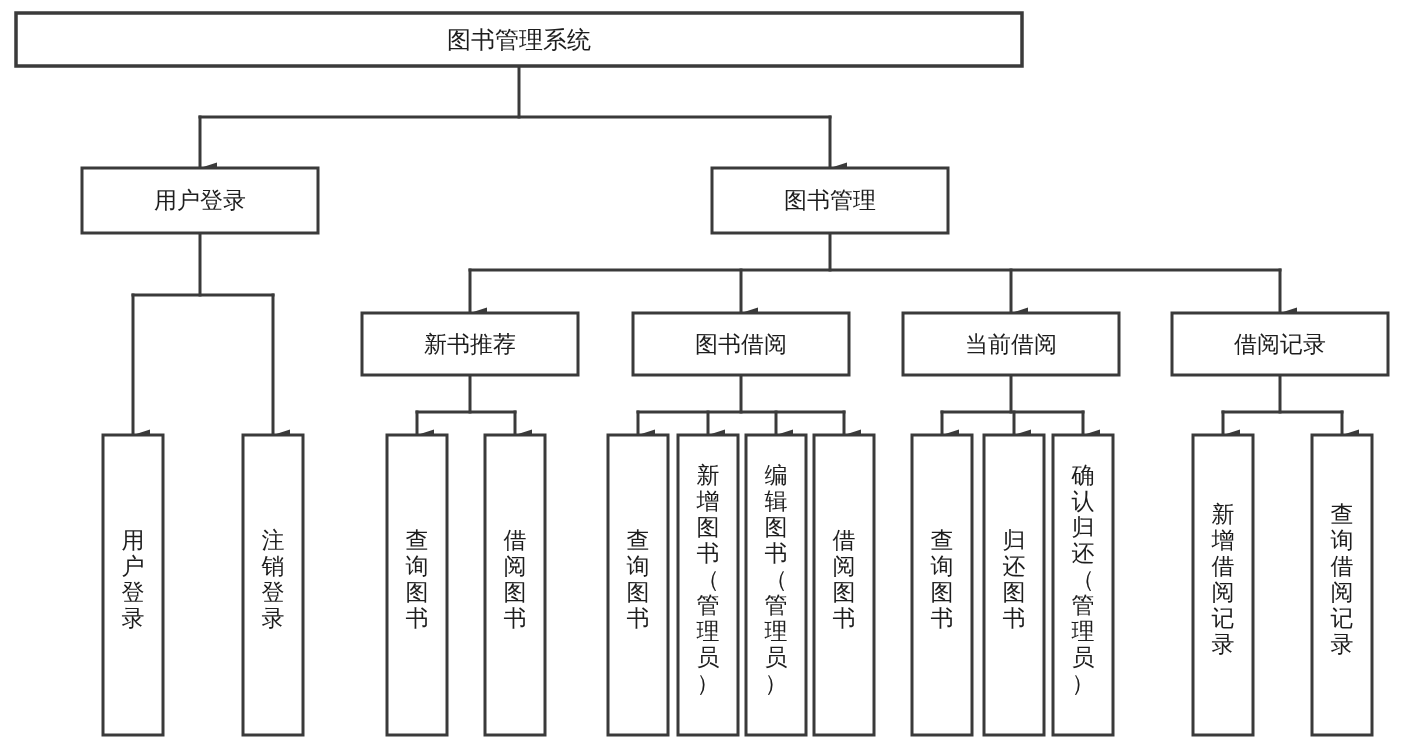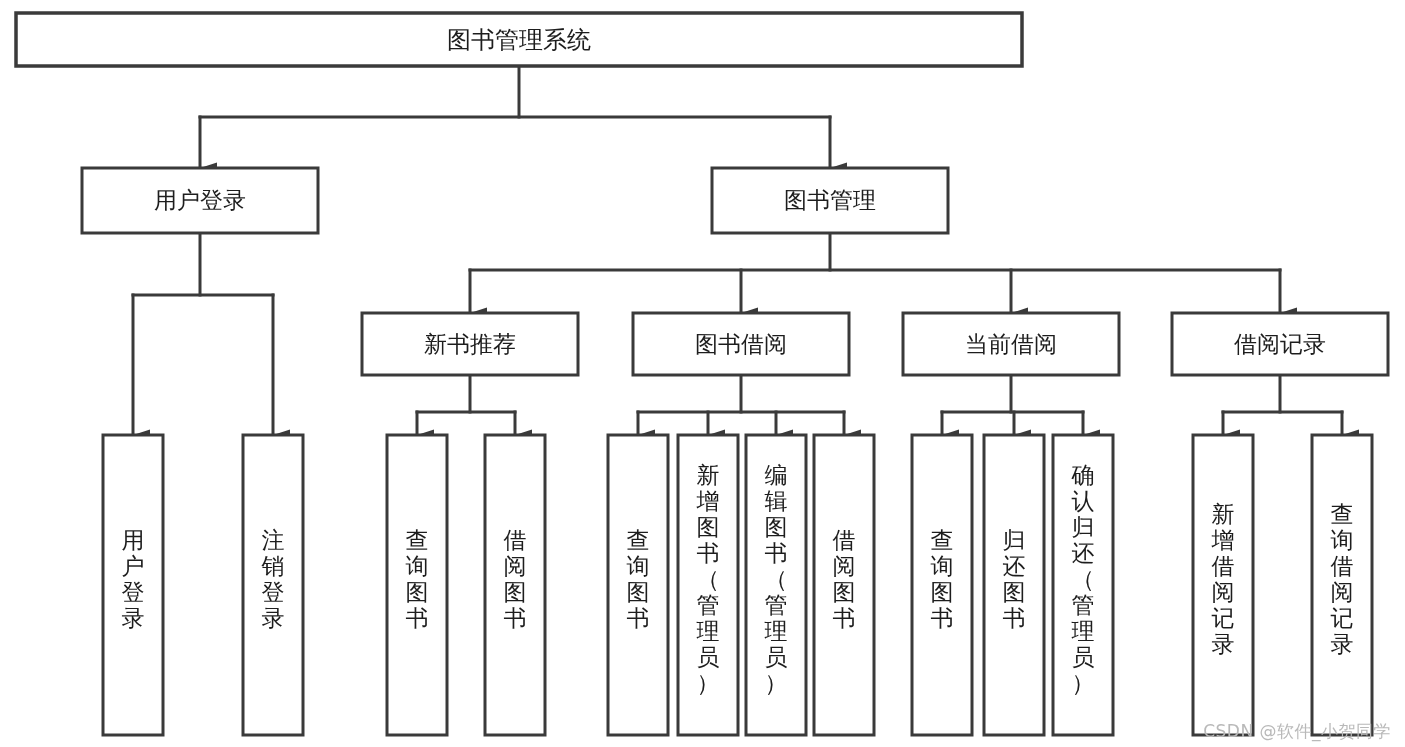--- a/index.html
+++ b/index.html
@@ -194,14 +194,13 @@
         <g>
           <rect x="1193" y="435" width="60" height="300" class="node-rect"></rect>
           <text x="1223" class="node-label-vertical"><tspan x="1223" y="522">新</tspan><tspan x="1223" y="548">增</tspan><tspan x="1223" y="574">借</tspan><tspan x="1223" y="600">阅</tspan><tspan x="1223" y="626">记</tspan><tspan x="1223" y="652">录</tspan></text>
         </g>
         <g>
           <rect x="1312" y="435" width="60" height="300" class="node-rect"></rect>
           <text x="1342" class="node-label-vertical"><tspan x="1342" y="522">查</tspan><tspan x="1342" y="548">询</tspan><tspan x="1342" y="574">借</tspan><tspan x="1342" y="600">阅</tspan><tspan x="1342" y="626">记</tspan><tspan x="1342" y="652">录</tspan></text>
         </g>
       </g>
   </svg>
-  <div class="watermark">CSDN @软件_小贺同学</div>
 </div>
 
 </body></html>

